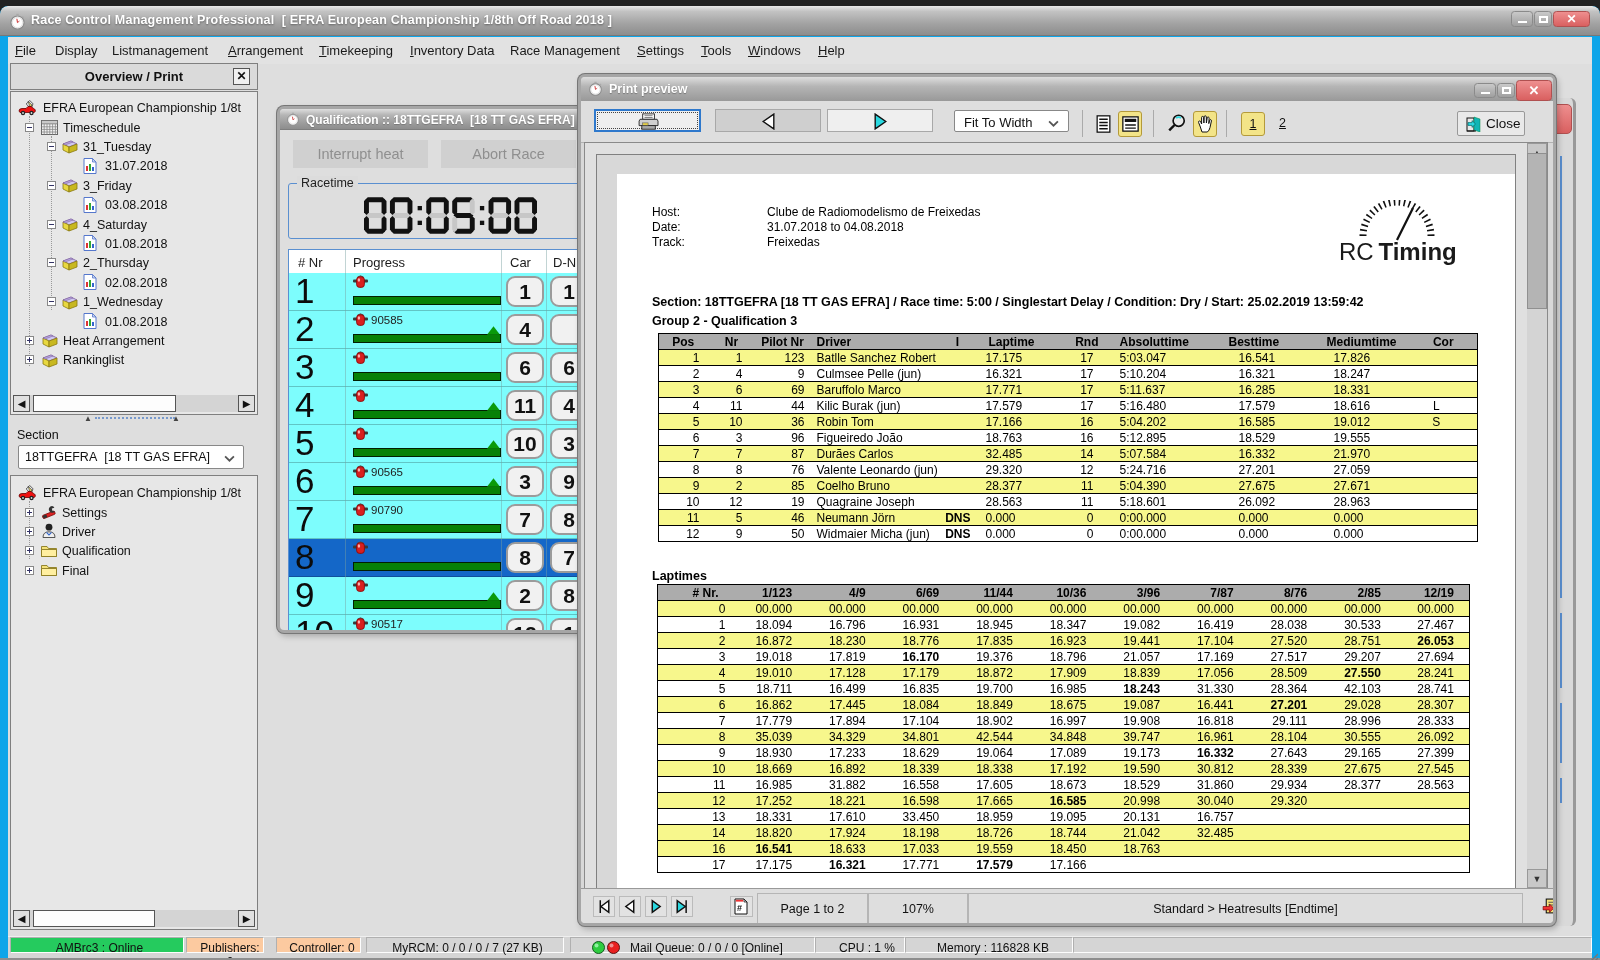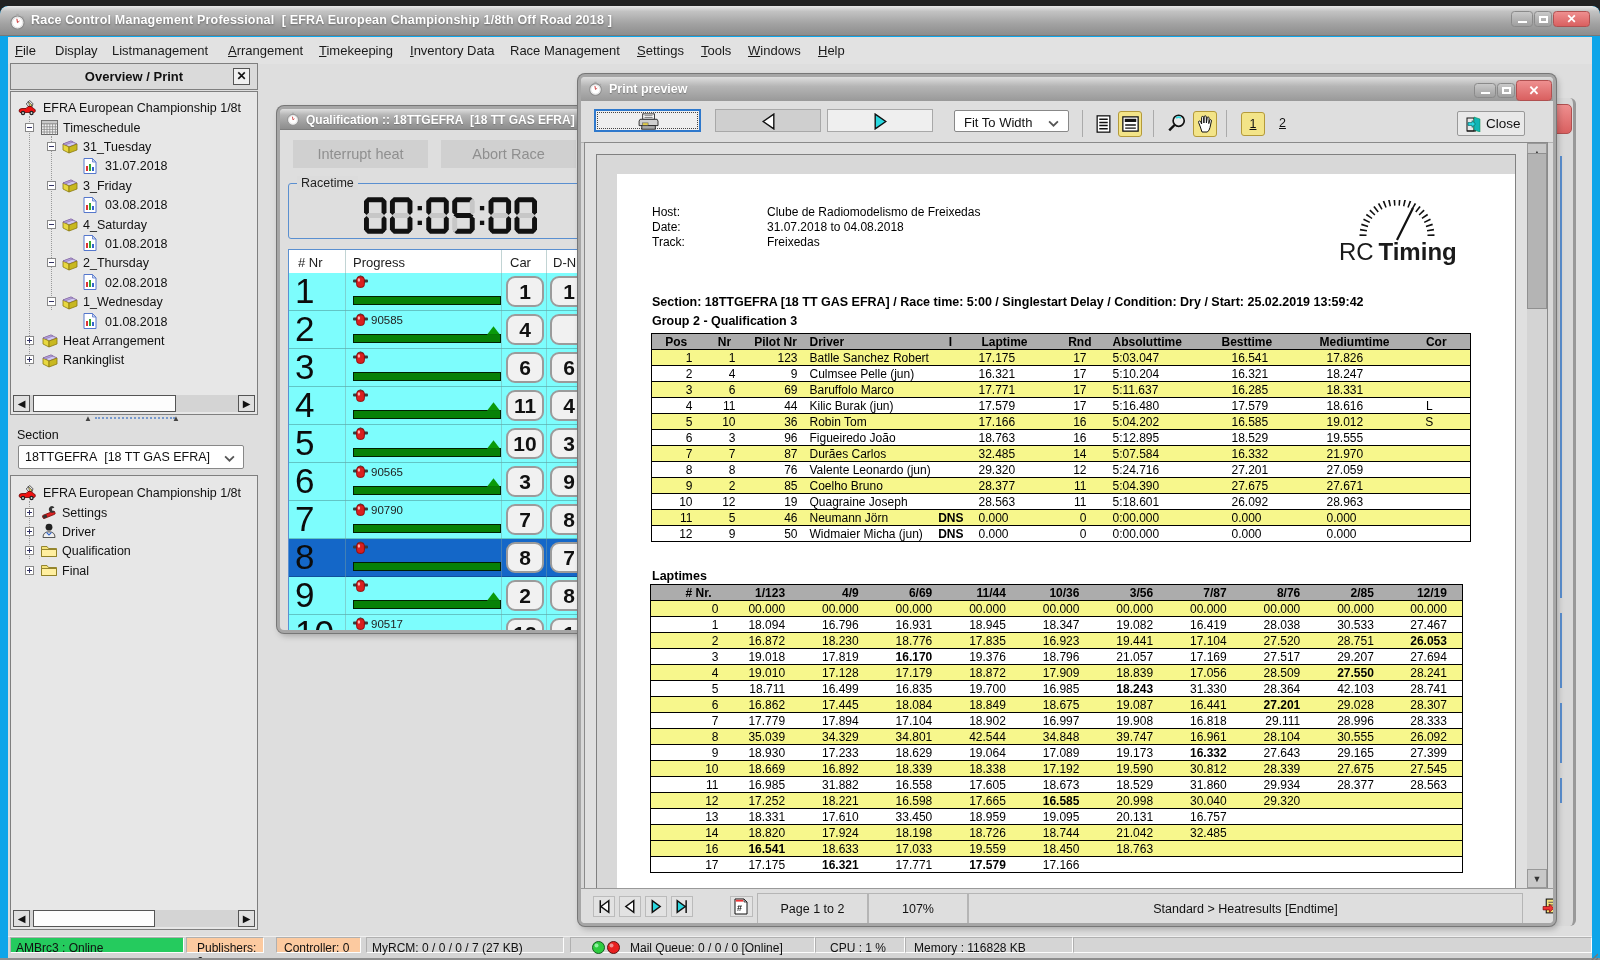--- a/index.html
+++ b/index.html
@@ -15,23 +15,23 @@
 .treetext { position:absolute; font-size:12.5px; color:#111; white-space:nowrap; }
 .groupbox { position:absolute; border:1px solid #5a8fd0; border-radius:3px; }
 .grouplabel { position:absolute; font-size:12.5px; color:#222; background:#dcdcdc; padding:0 4px; }
 .childwin { position:absolute; background:#dedede; border:3px solid #a6a6a6; border-radius:7px; box-shadow:0 0 0 1px #777, 2px 3px 6px rgba(0,0,0,.25); overflow:hidden; }
 .childtitle { position:absolute; left:0; top:0; right:0; height:21px; background:linear-gradient(#dedede,#b5b5b5 30%,#9a9a9a 75%,#8d8d8d); border-bottom:1px solid #7e7e7e; }
 .flatbtn { position:absolute; background:#d0d0d0; color:#8f8f8f; font-size:14.5px; text-align:center; }
 .gridhead { position:absolute; font-size:13px; color:#1a1a1a; }
 .rownum { position:absolute; left:6px; top:-2px; font-size:35px; color:#0c0c0c; }
 .carbtn { position:absolute; width:38px; height:31px; background:#f1f1f1; border:2px solid #9b9b9b; border-radius:9px; font-size:21px; font-weight:bold; color:#111; text-align:center; line-height:27px; }
 .ybtn { background:#f3e488 !important; border:1px solid #b49a3a !important; border-radius:3px; }
-.statusseg { position:absolute; top:0; height:16px; border:1px solid #b0b0b0; border-right-color:#fdfdfd; border-bottom-color:#fdfdfd; font-size:12px; color:#111; padding-top:3px; }
+.statusseg { position:absolute; top:0; height:16px; border:1px solid #b0b0b0; border-right-color:#fdfdfd; border-bottom-color:#fdfdfd; font-size:12px; color:#111; padding-top:3px;text-align:center; }
 .doc { font-size:12px; color:#000; }
-table.rpt { border-collapse:collapse; table-layout:fixed; }
+table.rpt { border-collapse:collapse; table-layout:fixed;margin-left:7px; }
 table.rpt td, table.rpt th { padding:0; font-size:12px; font-weight:normal; overflow:hidden; white-space:nowrap; height:16px; border-top:1px solid #000; }
 table.rpt .hdr td { background:#acacac; font-weight:bold; }
 .yel { background:#f7f78c; }
 .r { text-align:right; } .l { text-align:left; } .c { text-align:center; } .b, table.rpt td.b { font-weight:bold !important; }
 </style><style>
 .pr0{padding-right:0!important}.pr3{padding-right:3px!important}.pr5{padding-right:5px!important}
 .pr8{padding-right:8px!important}.pr13{padding-right:13px!important}.pr15{padding-right:15px!important}
 .pl5{padding-left:5px!important}.pl7{padding-left:7px!important}.pl8{padding-left:8px!important}
 .pl12{padding-left:12px!important}.pl15{padding-left:15px!important}.pl21{padding-left:21px!important}.pr12{padding-right:12px!important}.pr26{padding-right:26px!important}
 </style></head><body>
@@ -854,21 +854,21 @@
               <col style="width:73.6px">
             </colgroup>
             <tbody>
               <tr class="hdr">
                 <td class="r pr15"># Nr.</td>
                 <td class="r pr15">1/123</td>
                 <td class="r pr15">4/9</td>
                 <td class="r pr15">6/69</td>
                 <td class="r pr15">11/44</td>
                 <td class="r pr15">10/36</td>
-                <td class="r pr15">3/56</td>
+                <td class="r pr15">3/96</td>
                 <td class="r pr15">7/87</td>
                 <td class="r pr15">8/76</td>
                 <td class="r pr15">2/85</td>
                 <td class="r pr15">12/19</td>
               </tr>
               <tr class="yel">
                 <td class="r pr8">0</td>
                 <td class="r pr15">00.000</td>
                 <td class="r pr15">00.000</td>
                 <td class="r pr15">00.000</td>

